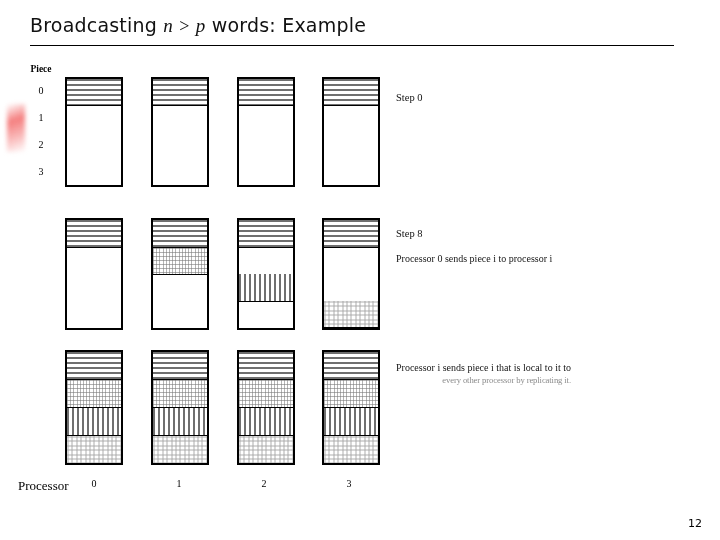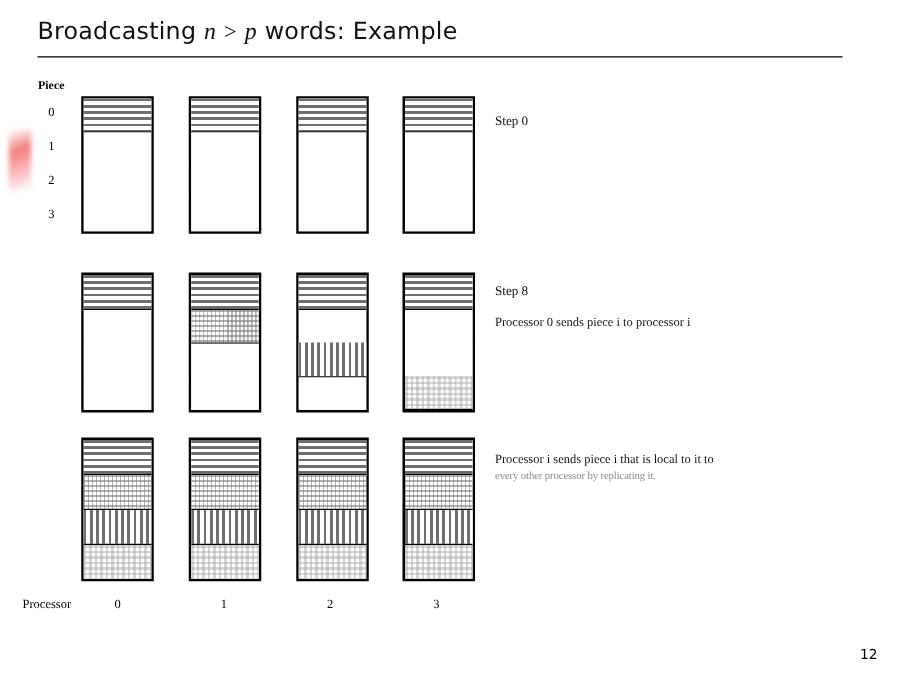--- a/index.html
+++ b/index.html
@@ -146,35 +146,36 @@
     font-family: "Liberation Serif", "DejaVu Serif", serif;
     font-size: 10px;
     color: #151515;
     line-height: 1.25;
   }
   .step-desc .faint {
     display: block;
     font-size: 8.6px;
     color: #8a8a8a;
     letter-spacing: -0.1px;
+    text-align: right;
   }
 
   
   #processor-axis {
     position: absolute;
     left: 18px;
     top: 478px;
     width: 360px;
     height: 14px;
   }
   #processor-axis .proc-caption {
     position: absolute;
     left: 0px;
     top: 0px;
-    font-size: 10px;
+    font-size: 13px;
     font-family: "Liberation Serif", "DejaVu Serif", serif;
   }
   #processor-axis .proc-num {
     position: absolute;
     top: 0px;
     width: 20px;
     text-align: center;
     font-size: 10px;
     font-family: "Liberation Serif", "DejaVu Serif", serif;
   }

